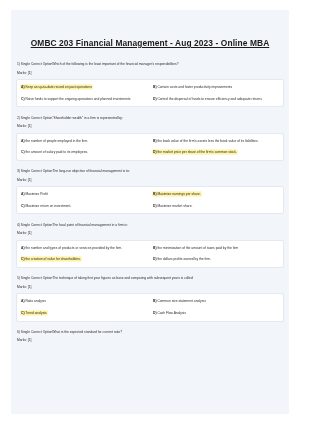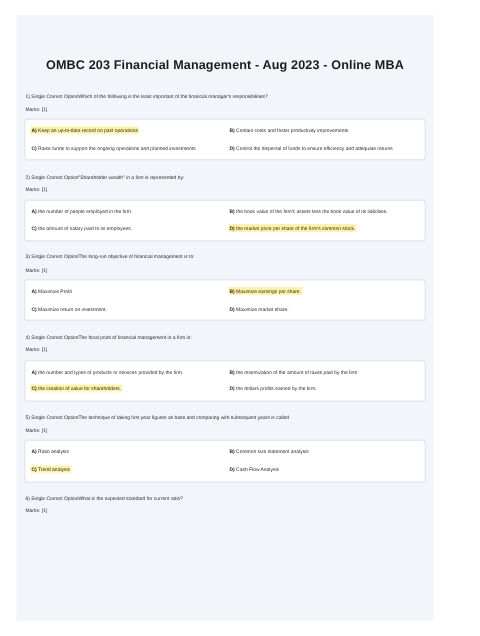--- a/index.html
+++ b/index.html
@@ -25,20 +25,21 @@
     box-sizing: border-box;
   }
   .doc-title {
     text-align: center;
     font-size: 8.4px;
     font-weight: bold;
     color: #1b1b1b;
     letter-spacing: 0.1px;
     padding: 28px 10px 0 10px;
     line-height: 1.2;
+    text-decoration: underline;
   }
   .questions {
     padding: 0 5px;
     margin-top: 14px;
   }
   .q-block {
     margin-bottom: 8.5px;
   }
   .q-prompt {
     font-size: 3.3px;

